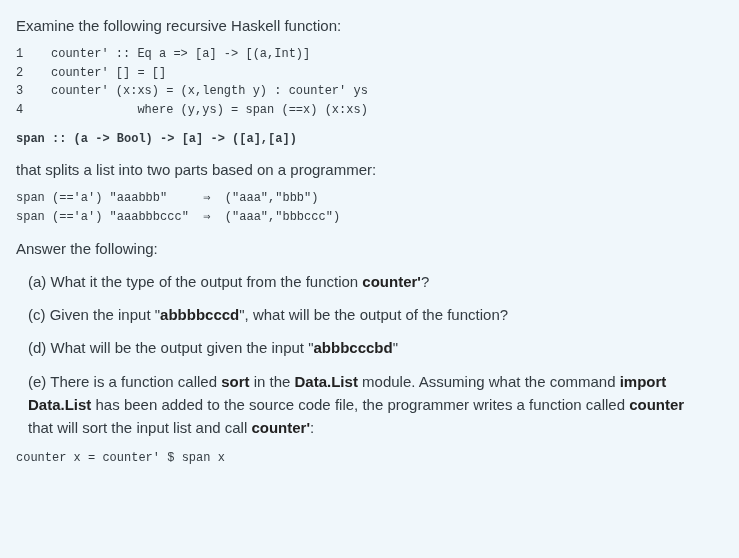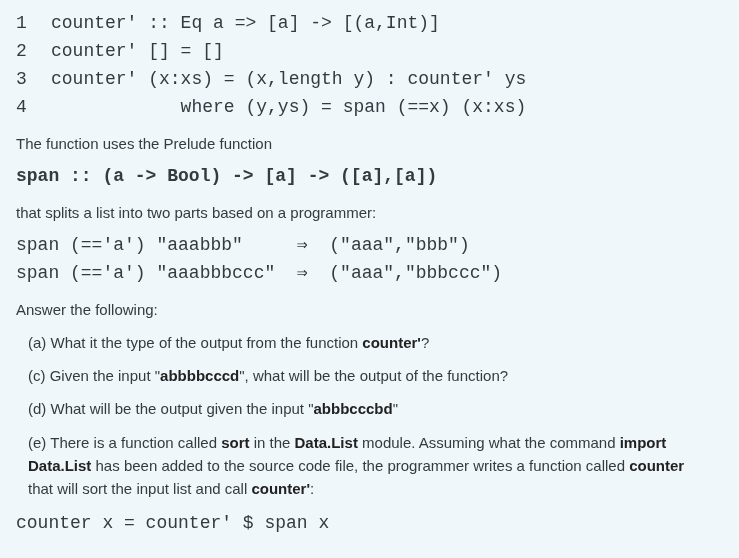--- a/index.html
+++ b/index.html
@@ -13,21 +13,21 @@
     line-height: 1.55;
   }
   .page {
     padding: 6px 16px 10px 16px;
   }
   .intro {
     margin: 0 0 6px 0;
   }
   pre.code {
     font-family: "Courier New", Courier, monospace;
-    font-size: 18px;
+    font-size: 12px;
     white-space: pre;
     margin: 4px 0 10px 0;
     line-height: 1.55;
   }
   pre.code .ln {
     display: inline-block;
     width: 35px;
     color: #333b41;
   }
   .text {
@@ -43,27 +43,27 @@
   b {
     font-weight: 700;
     color: #222;
   }
 </style>
 </head>
 <body>
 
 <div class="page">
 
+  <p class="intro text">Examine the following recursive Haskell function:</p>
 
   <pre class="code"><span class="ln">1</span><span>counter' :: Eq a =&gt; [a] -&gt; [(a,Int)]</span>
 <span class="ln">2</span><span>counter' [] = []</span>
 <span class="ln">3</span><span>counter' (x:xs) = (x,length y) : counter' ys</span>
 <span class="ln">4</span><span>            where (y,ys) = span (==x) (x:xs)</span></pre>
 
-  <p class="text">The function uses the Prelude function</p>
 
   <pre class="code indent"><span>span :: (a -&gt; Bool) -&gt; [a] -&gt; ([a],[a])</span></pre>
 
   <p class="text">that splits a list into two parts based on a programmer:</p>
 
   <pre class="code"><span>span (=='a') "aaabbb"     ⇒  ("aaa","bbb")</span>
 <span>span (=='a') "aaabbbccc"  ⇒  ("aaa","bbbccc")</span></pre>
 
   <p class="text">Answer the following:</p>
 

